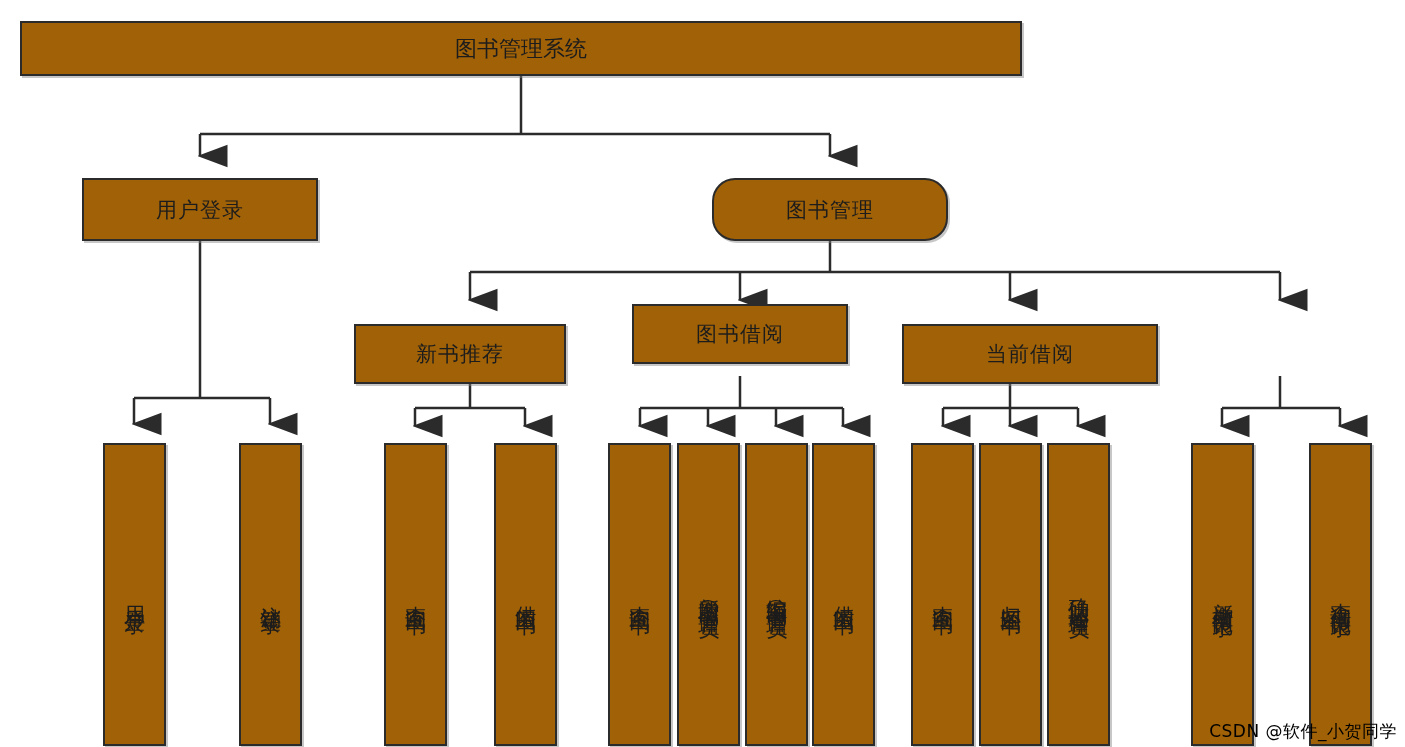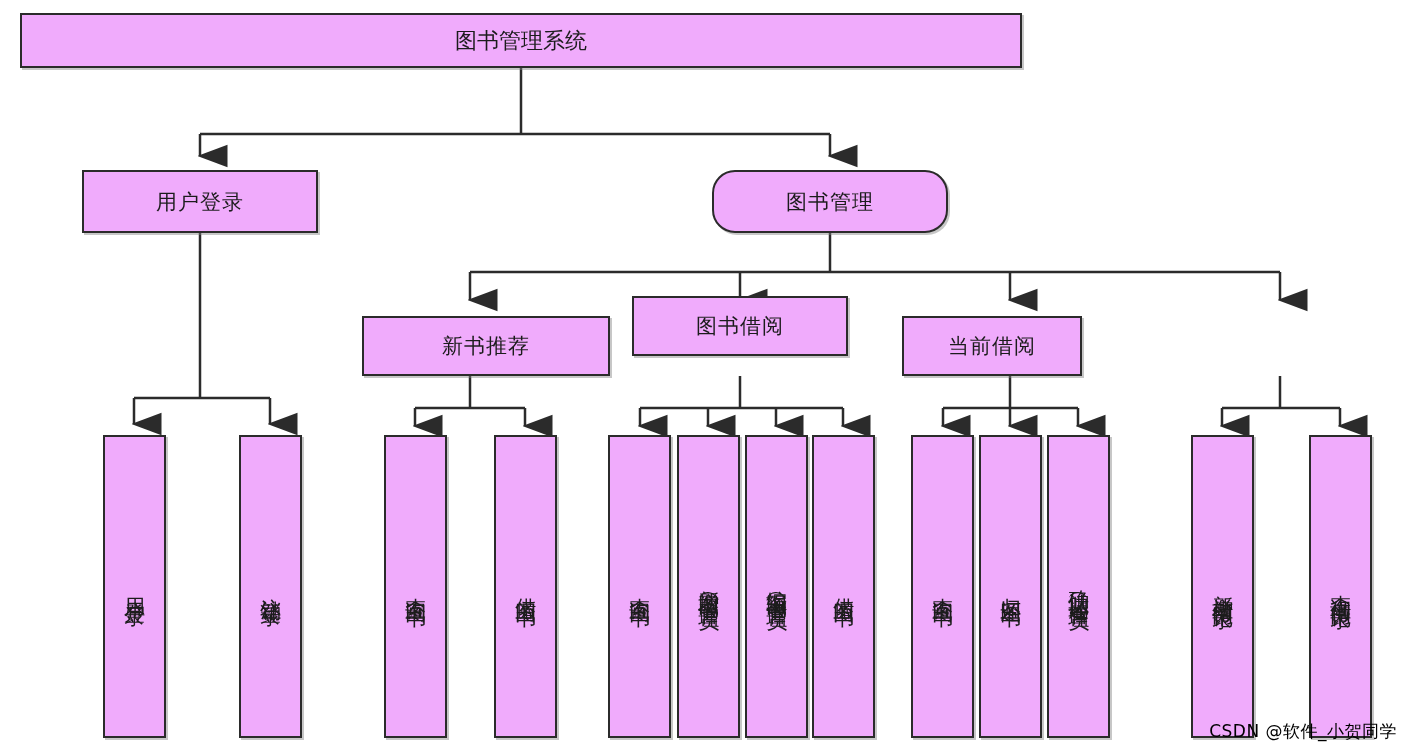--- a/index.html
+++ b/index.html
@@ -16,27 +16,28 @@
   }
   svg.wires{
     position:absolute;
     left:0;top:0;
     width:1405px;height:747px;
     pointer-events:none;
   }
   .node{
     position:absolute;
     box-sizing:border-box;
-    background:#f0abfc;
+    background:#a16207;
     border:2px solid #2b2b2b;
     display:flex;
     align-items:center;
     justify-content:center;
     color:#1c1c1c;
     box-shadow:2px 2px 0 rgba(130,130,130,.45);
+    margin-top:8px;
   }
   .node.horiz{
     font-size:21px;
     letter-spacing:1px;
   }
   .node.root{
     font-size:22px;
   }
   .node.vert{
     align-items:flex-start;
@@ -125,27 +126,27 @@
     <span>图书管理系统</span>
   </div>
 
   <div class="node horiz" style="left:82px;top:170px;width:236px;height:63px;">
     <span>用户登录</span>
   </div>
   <div class="node horiz" style="left:712px;top:170px;width:236px;height:63px;border-radius:23px;">
     <span>图书管理</span>
   </div>
 
-  <div class="node horiz" style="left:362px;top:316px;width:248px;height:60px;">
+  <div class="node horiz" style="left:354px;top:316px;width:212px;height:60px;">
     <span>新书推荐</span>
   </div>
   <div class="node horiz" style="left:632px;top:296px;width:216px;height:60px;">
     <span>图书借阅</span>
   </div>
-  <div class="node horiz" style="left:902px;top:316px;width:180px;height:60px;">
+  <div class="node horiz" style="left:902px;top:316px;width:256px;height:60px;">
     <span>当前借阅</span>
   </div>
 
   <div class="node vert" style="left:103px;top:435px;width:63px;height:303px;">
     <span class="vtext">用户登录</span>
   </div>
   <div class="node vert" style="left:239px;top:435px;width:63px;height:303px;">
     <span class="vtext">注销登录</span>
   </div>
 

